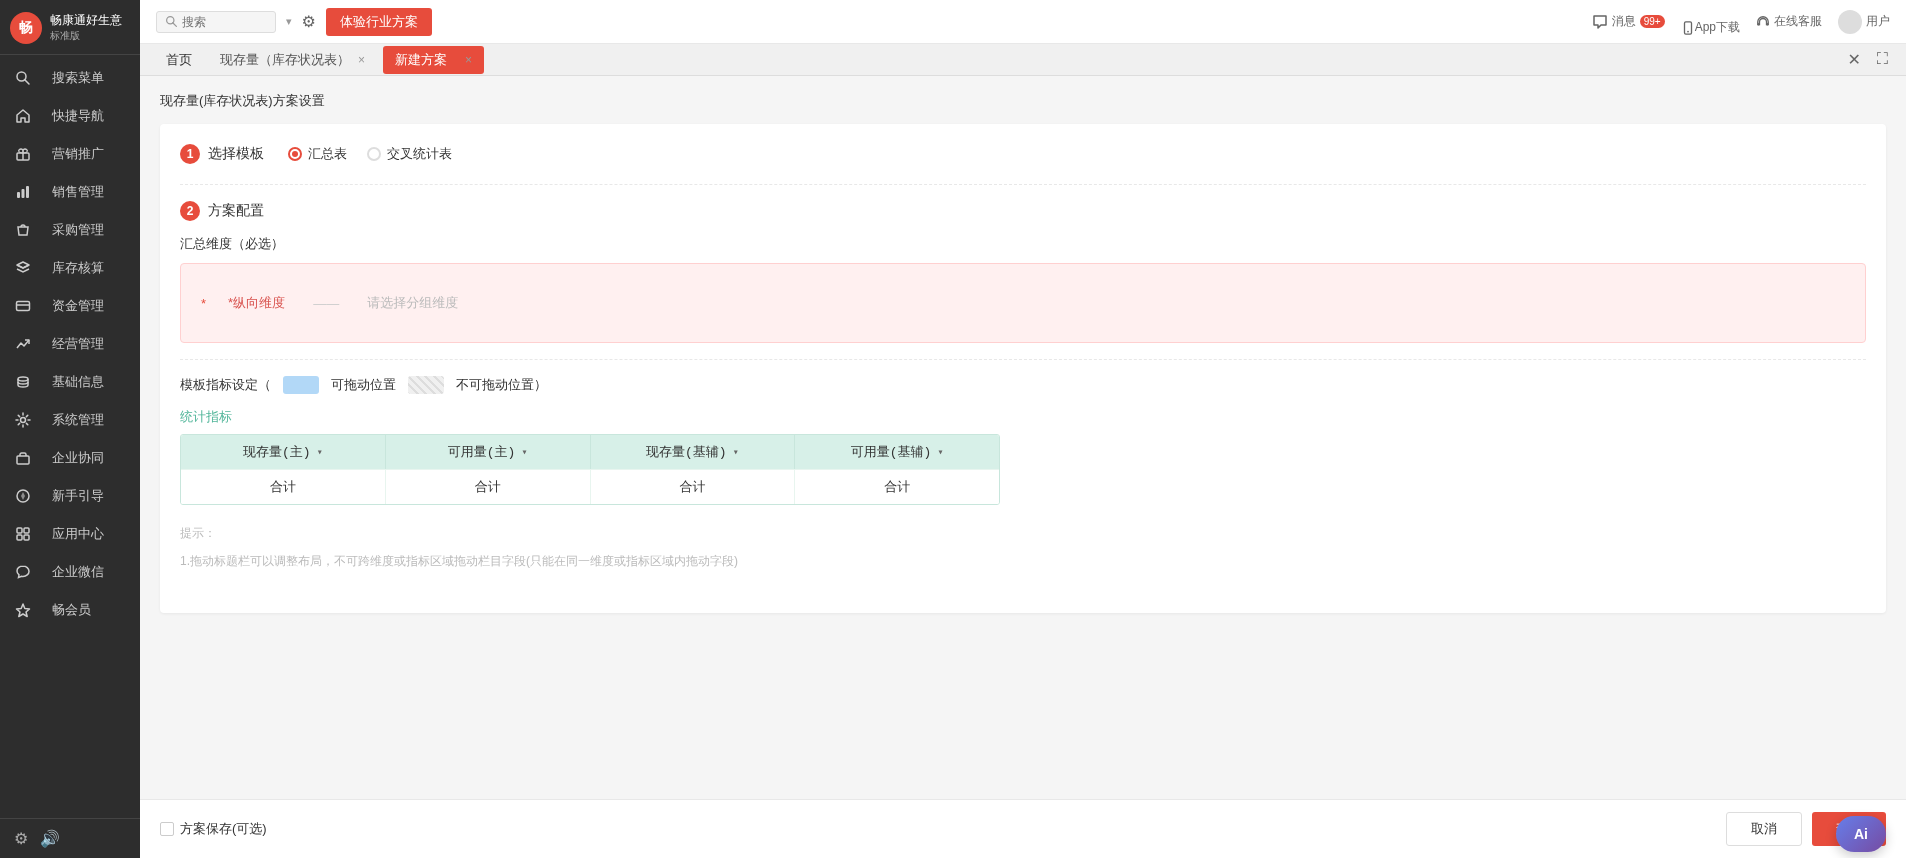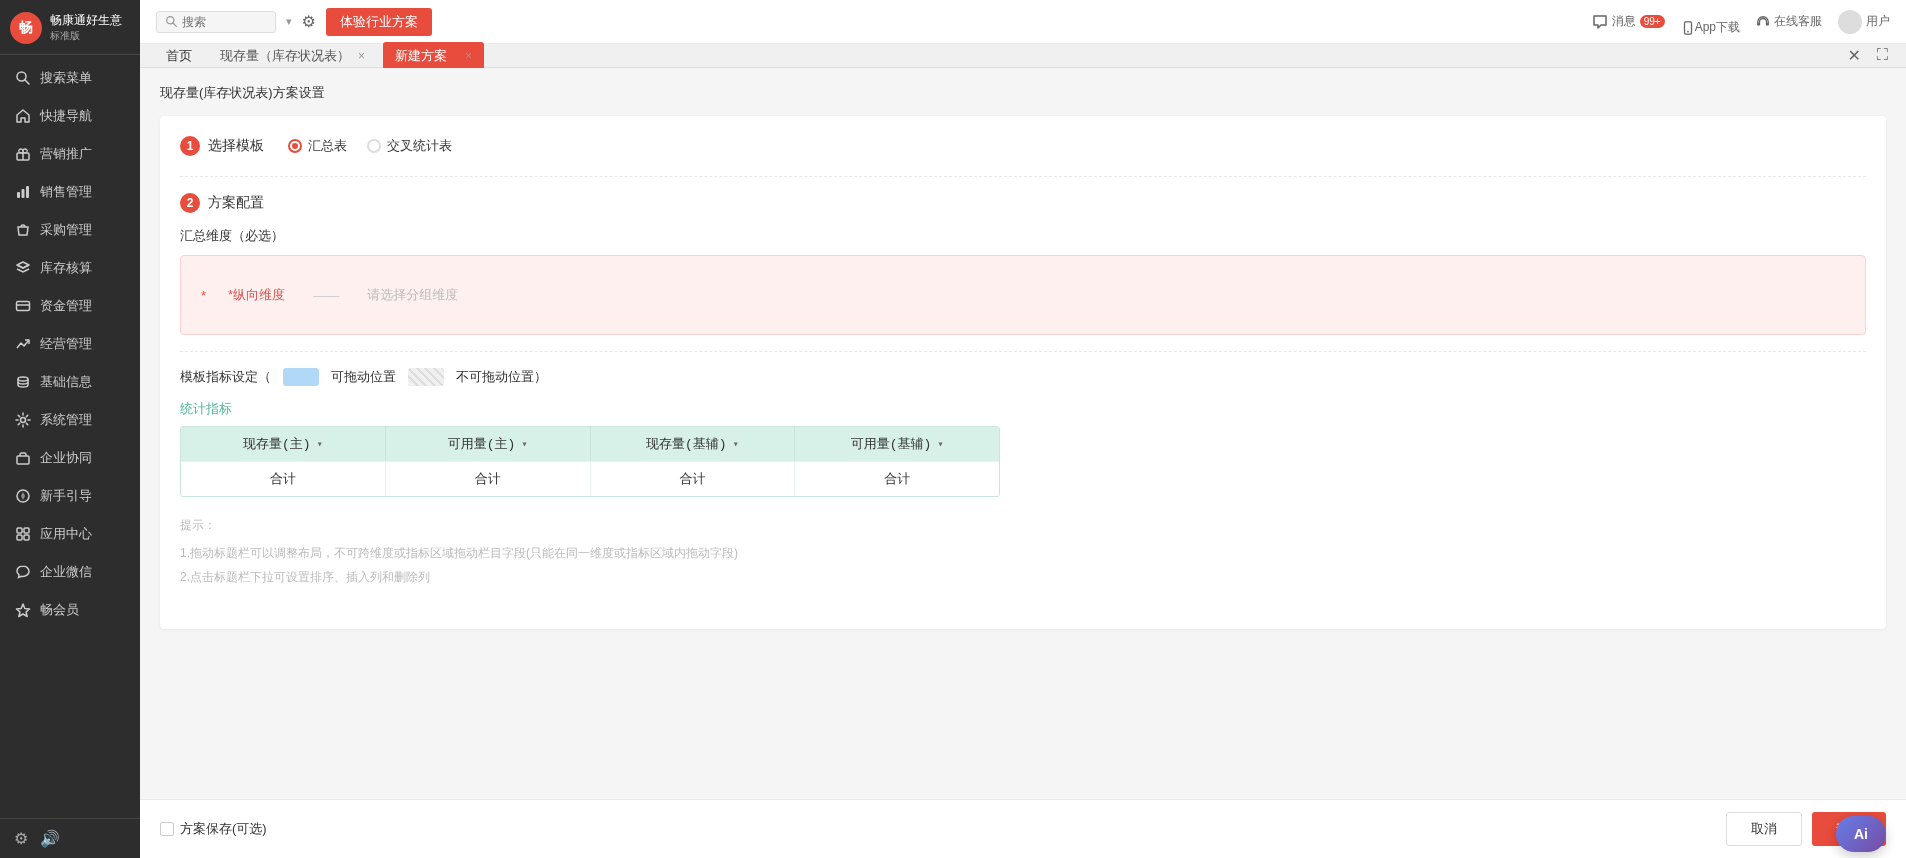--- a/index.html
+++ b/index.html
@@ -26,21 +26,21 @@
       width: 32px; height: 32px;
       background: #e74c3c;
       border-radius: 50%;
       display: flex; align-items: center; justify-content: center;
       color: white; font-weight: bold; font-size: 14px;
     }
     .sidebar-logo-text { color: #fff; font-size: 12px; line-height: 1.3; }
     .sidebar-logo-sub { color: #aaa; font-size: 10px; }
     .sidebar-nav { flex: 1; overflow-y: auto; padding: 4px 0; }
     .sidebar-item {
-      display: flex; align-items: center; gap: 8px;
+      display: flex; align-items: center; gap: 20px;
       padding: 10px 14px;
       cursor: pointer; color: #ccc; font-size: 13px;
       transition: background 0.15s;
     }
     .sidebar-item .nav-icon { width: 18px; height: 18px; display: flex; align-items: center; justify-content: center; flex-shrink: 0; }
     .sidebar-footer {
       padding: 10px 14px;
       border-top: 1px solid #444;
       display: flex; gap: 12px;
     }
@@ -92,21 +92,21 @@
     .topbar-service { display: flex; align-items: center; gap: 4px; color: #666; font-size: 12px; cursor: pointer; }
     .topbar-user { display: flex; align-items: center; gap: 4px; color: #666; font-size: 12px; cursor: pointer; }
     .user-avatar { width: 24px; height: 24px; background: #ddd; border-radius: 50%; }
 
     
     .tabbar {
       background: #f0f0f0;
       display: flex; align-items: center;
       padding: 0 12px;
       border-bottom: 1px solid #ddd;
-      height: 24px;
+      height: 32px;
       flex-shrink: 0;
     }
     .tab {
       display: flex; align-items: center; gap: 6px;
       padding: 6px 14px;
       font-size: 13px; color: #555; cursor: pointer;
       border-radius: 3px 3px 0 0;
     }
     .tab.home { color: #333; }
     .tab-close { color: #999; font-size: 12px; margin-left: 2px; }
@@ -558,21 +558,20 @@
             </div>
             <div class="stats-cell">
               <span>合计</span>
             </div>
           </div>
         </div>
 
         <div class="tips-section">
           <div class="tip-title">提示：</div>
           <div>1.拖动标题栏可以调整布局，不可跨维度或指标区域拖动栏目字段(只能在同一维度或指标区域内拖动字段)</div>
-          <div>2.点击标题栏下拉可设置排序、插入列和删除列</div>
         </div>
       </div>
     </div>
   </div>
 
   <div class="bottom-bar">
     <div class="save-option">
       <div class="save-checkbox"></div>
       <span>方案保存(可选)</span>
     </div>

